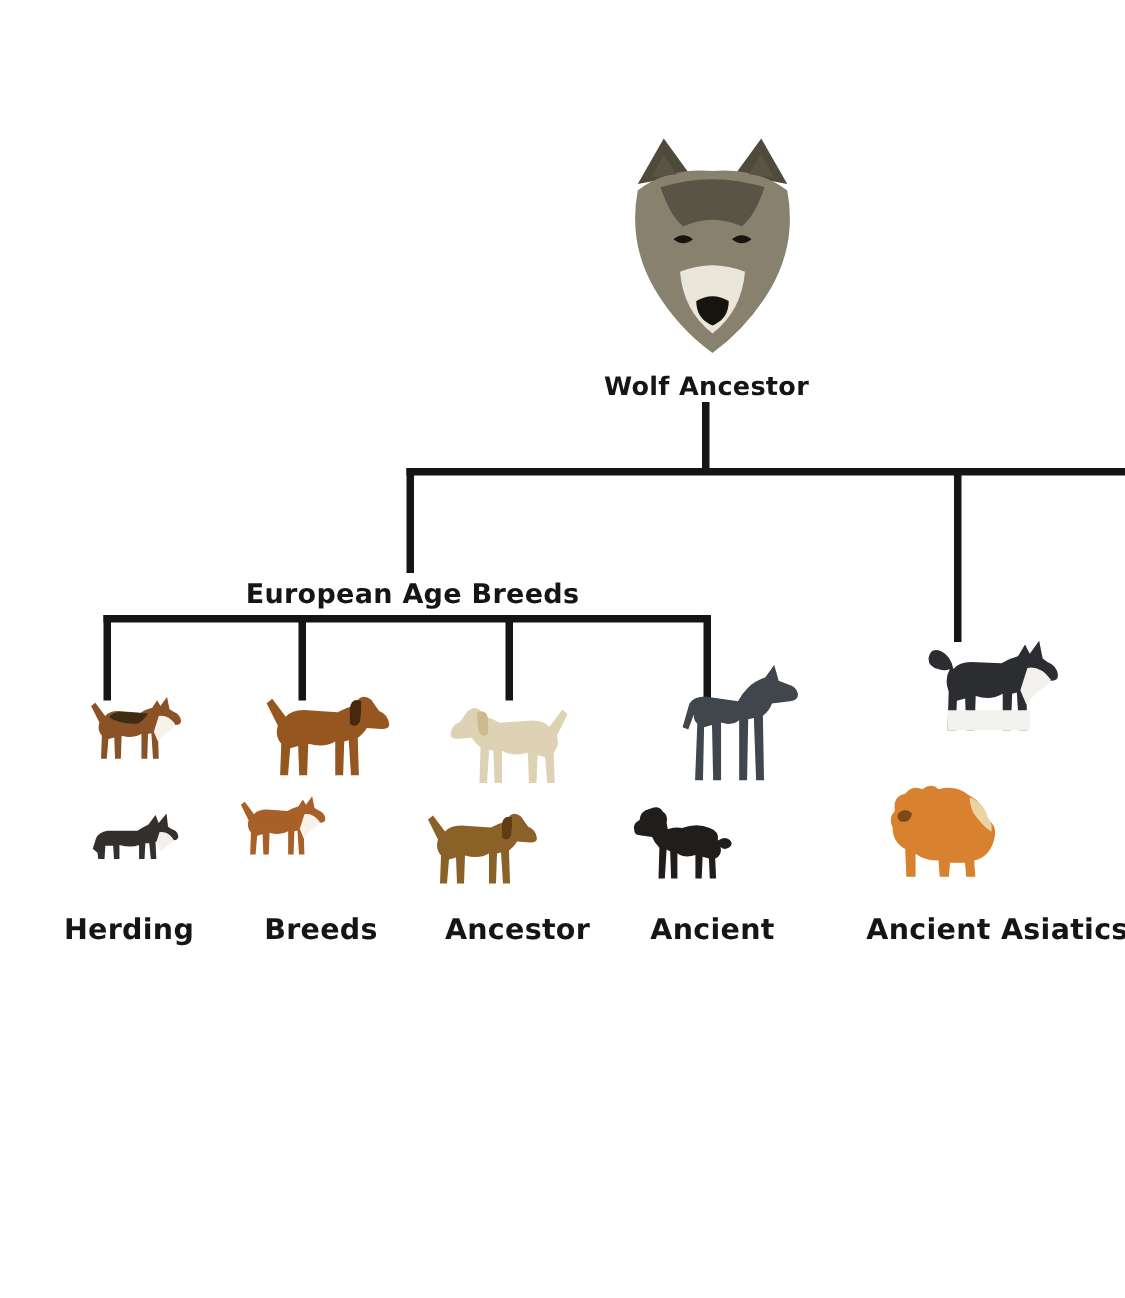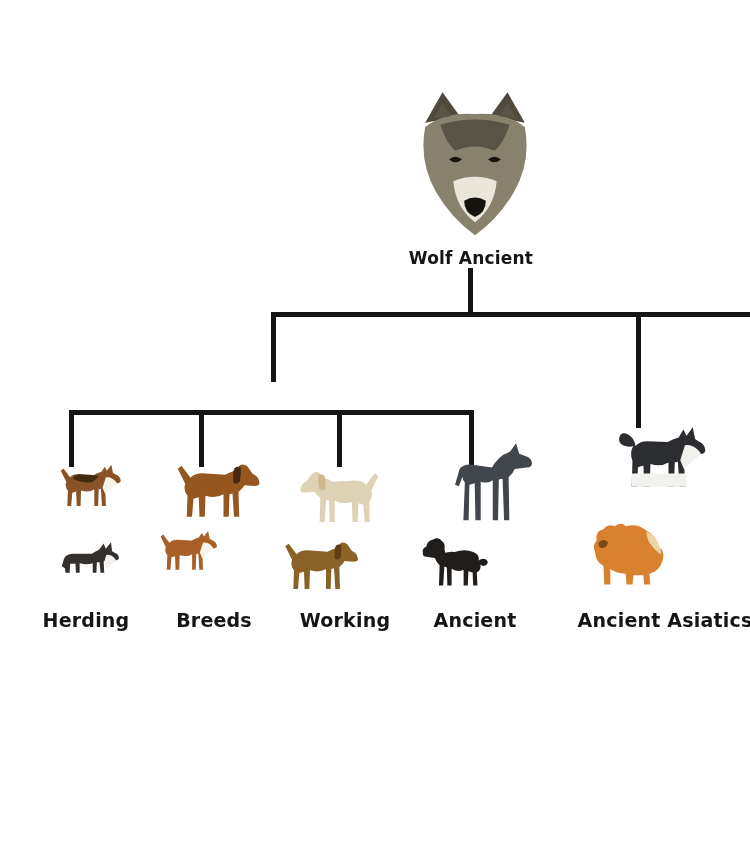--- a/index.html
+++ b/index.html
@@ -89,32 +89,33 @@
       <path fill="var(--c5,#17140f)" d="M50 102 Q60 96 70 102 Q70 113 60 117 Q50 113 50 102 Z M36 64 Q42 59 48 64 Q42 69 36 64 Z M72 64 Q78 59 84 64 Q78 69 72 64 Z"></path>
     </symbol>
   </defs>
 </svg>
 
 <div class="stage">
 
   <svg class="dog" id="img-wolf" viewBox="0 0 120 140" style="--c1: #4f4a3c; --c2: #87816e; --c3: #595446; --c4: #eae6da; --c5: #17140f;">
       <use href="#sym-wolf"></use>
     </svg>
-  <div class="lbl" id="lbl-wolf">Wolf Ancient</div>
+  <div class="lbl" id="lbl-wolf">Wolf Ancestor</div>
 
   <div class="line" id="l-root-v"></div>
   <div class="line" id="l-top-h"></div>
   <div class="line" id="l-left-v"></div>
   <div class="line" id="l-right-v"></div>
   <div class="line" id="l-bracket-h"></div>
   <div class="line" id="l-t1"></div>
   <div class="line" id="l-t2"></div>
   <div class="line" id="l-t3"></div>
   <div class="line" id="l-t4"></div>
 
+  <div class="lbl" id="lbl-eab">European Age Breeds</div>
 
   <svg class="dog flip" id="dog-sheltie" viewBox="0 0 120 90" style="--c1: #8a5327; --c2: #f7f3e9; --c3: #3f2a12;">
       <use href="#sym-dog-pointy"></use>
     </svg>
   <svg class="dog flip" id="dog-corgi" viewBox="0 0 130 66" style="--c1: #33302e; --c2: #f4f1ec;">
       <use href="#sym-corgi"></use>
     </svg>
 
   <svg class="dog flip" id="dog-bloodhound" viewBox="0 0 120 90" style="--c1: #96561f; --c2: transparent; --c3: #45280e;">
       <use href="#sym-dog-floppy"></use>
@@ -139,17 +140,17 @@
 
   <svg class="dog flip" id="dog-akita" viewBox="0 0 120 90" style="--c1: #2c2d31; --c2: #f2f1ee;">
       <use href="#sym-akita"></use>
     </svg>
   <svg class="dog" id="dog-chow" viewBox="0 0 120 92" style="--c1: #d8812f; --c2: #ecd3a3; --c3: #7c4a16;">
       <use href="#sym-chow"></use>
     </svg>
 
   <div class="lbl cat" id="lbl-herding">Herding</div>
   <div class="lbl cat" id="lbl-hound">Breeds</div>
-  <div class="lbl cat" id="lbl-sporting">Working</div>
+  <div class="lbl cat" id="lbl-sporting">Ancestor</div>
   <div class="lbl cat" id="lbl-working">Ancient</div>
   <div class="lbl cat" id="lbl-asiatics">Ancient Asiatics</div>
 
 </div>
 
 </body></html>

